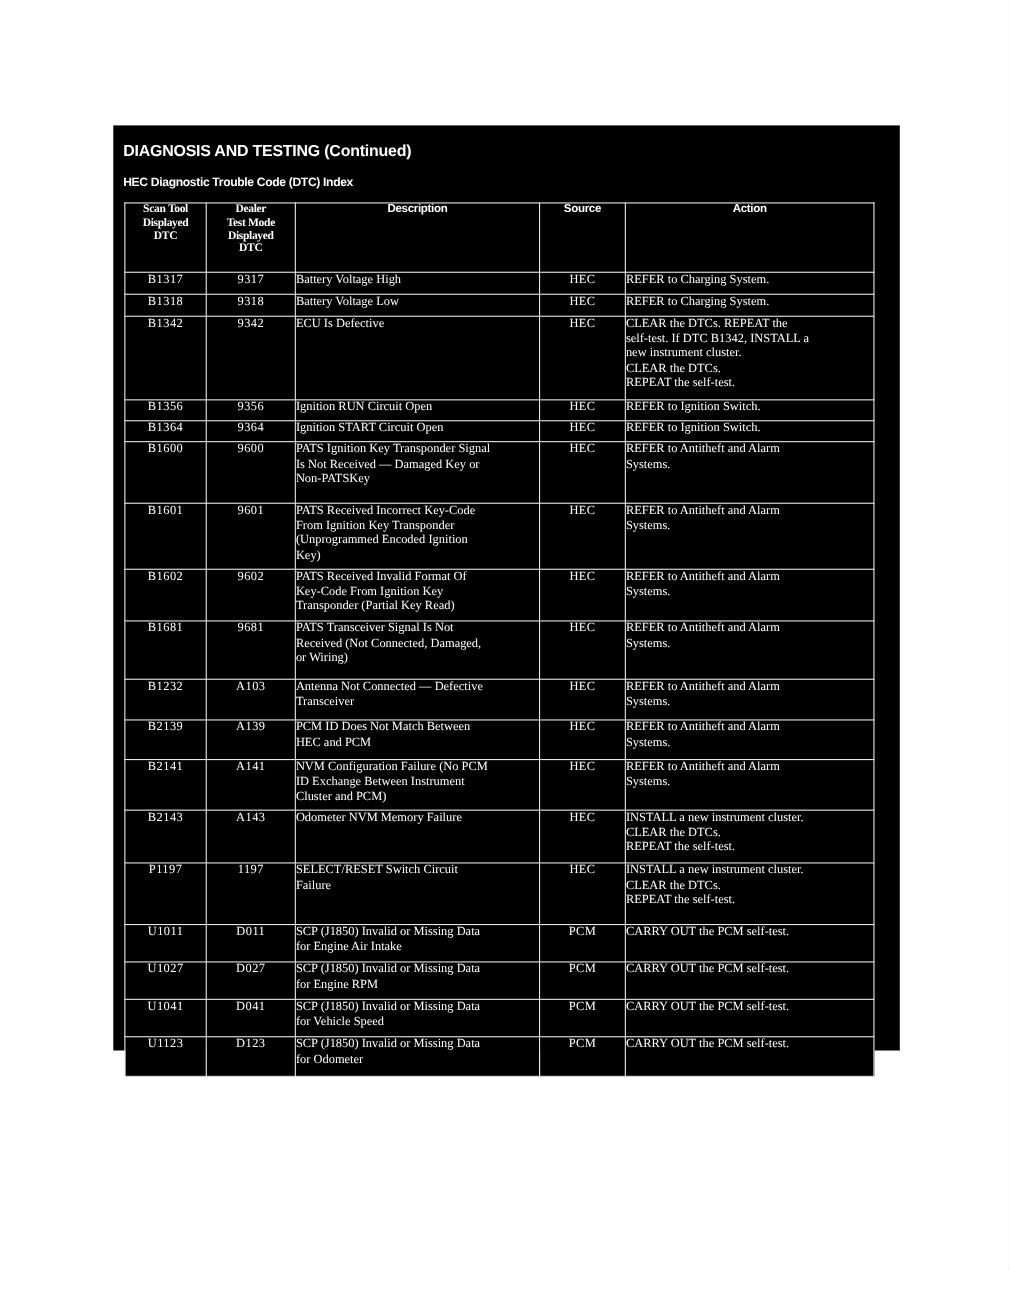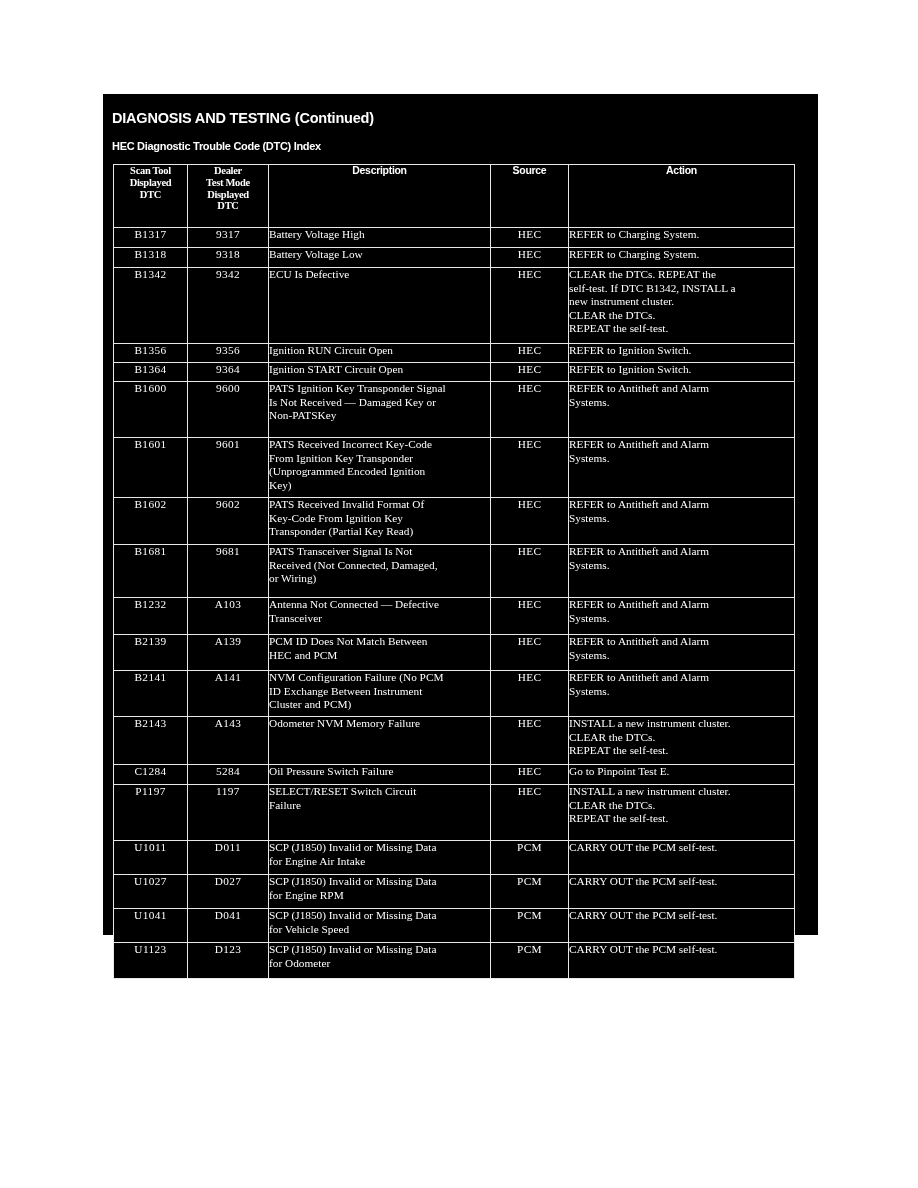--- a/index.html
+++ b/index.html
@@ -11,21 +11,21 @@
     overflow: hidden;
   }
   body {
     font-family: "Liberation Serif", serif;
   }
 
   
   #page-block {
     position: absolute;
     left: 103px;
-    top: 94px;
+    top: 114px;
     width: 715px;
     height: 841px;
     background: #000000;
   }
 
   #page-title {
     position: absolute;
     left: 9px;
     top: 16px;
     color: #ffffff;
@@ -322,31 +322,20 @@
           <td class="desc">
             <span class="ln">Odometer NVM Memory Failure</span>
           </td>
           <td class="source">HEC</td>
           <td class="action">
             <span class="ln">INSTALL a new instrument cluster.</span>
             <span class="ln">CLEAR the DTCs.</span>
             <span class="ln">REPEAT the self-test.</span>
           </td>
         </tr>
-        <tr style="height: 20px;">
-          <td class="code">C1284</td>
-          <td class="code">5284</td>
-          <td class="desc">
-            <span class="ln">Oil Pressure Switch Failure</span>
-          </td>
-          <td class="source">HEC</td>
-          <td class="action">
-            <span class="ln">Go to Pinpoint Test E.</span>
-          </td>
-        </tr>
         <tr style="height: 56px;">
           <td class="code">P1197</td>
           <td class="code">1197</td>
           <td class="desc">
             <span class="ln">SELECT/RESET Switch Circuit</span>
             <span class="ln">Failure</span>
           </td>
           <td class="source">HEC</td>
           <td class="action">
             <span class="ln">INSTALL a new instrument cluster.</span>

